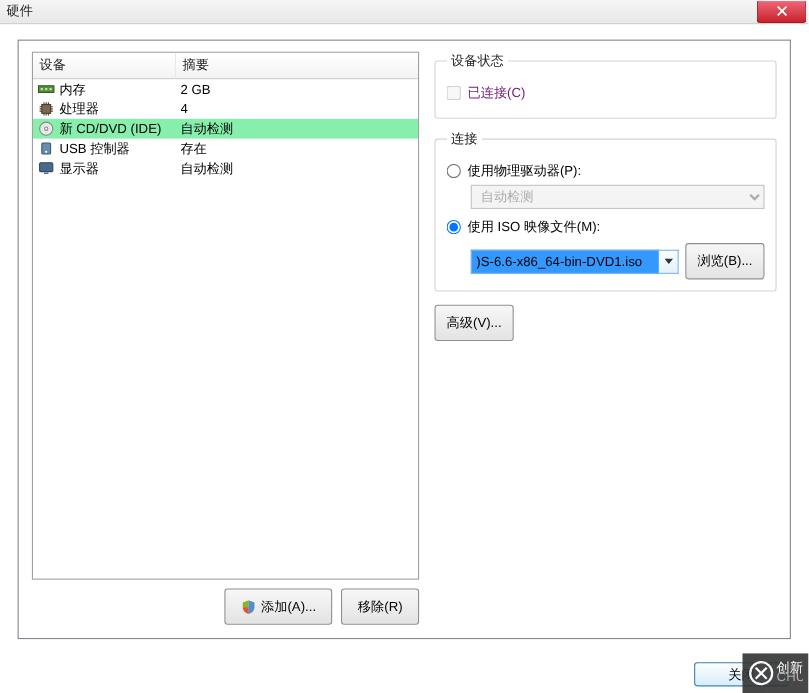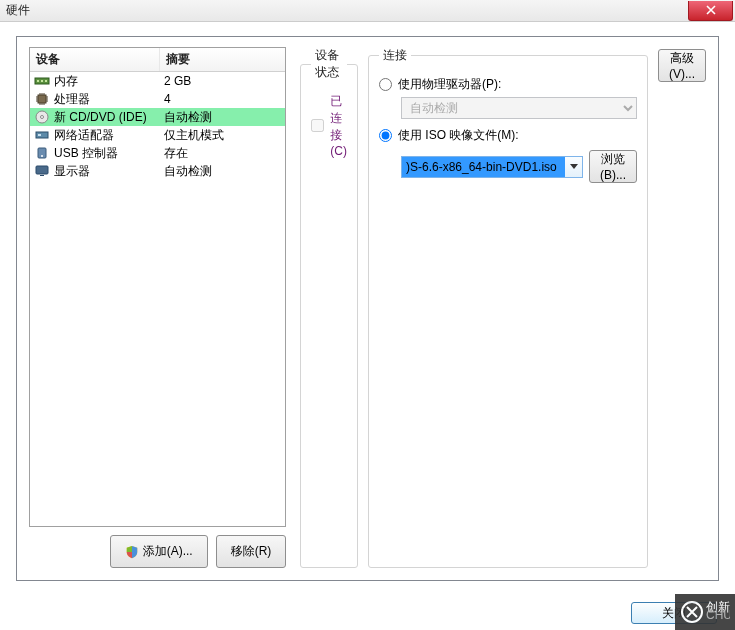--- a/index.html
+++ b/index.html
@@ -7,24 +7,24 @@
 
 .titlebar { height: 22px; background: linear-gradient(#f5f5f5, #e8e8e8); border-bottom: 1px solid #ccc; display: flex; align-items: center; justify-content: space-between; padding-left: 6px; }
 .titlebar .title { font-size: 12px; color: #222; }
 .close-btn { width: 45px; height: 20px; background: linear-gradient(#e67, #c8232c); border: 1px solid #a01820; border-top: none; border-radius: 0 0 3px 3px; display: flex; align-items: center; justify-content: center; color: #fff; font-size: 10px; cursor: pointer; margin-right: 2px; position: relative; }
 .close-btn svg { width: 10px; height: 10px; }
 
 .body-area { padding: 14px 16px 10px 16px; }
 .panel { border: 1px solid #828790; height: 545px; padding: 10px 12px 12px 12px; position: relative; display: flex; gap: 14px; }
 
 .left-col { width: 352px; display: flex; flex-direction: column; }
-.right-col { flex: 1; display: flex; flex-direction: row; gap: 10px; }
+.right-col { flex: 1; display: flex; flex-direction: column; gap: 10px; }
 
 .hw-table { border: 1px solid #a0a0a0; height: 488px; background: #fff; overflow: hidden; }
-.hw-header { display: flex; background: linear-gradient(#fff, #f3f3f3); border-bottom: 1px solid #d0d0d0; font-weight: bold; }
+.hw-header { display: flex; background: linear-gradient(#fff, #f3f3f3); border-bottom: 1px solid #d0d0d0; }
 .hw-header .col { padding: 3px 6px; font-size: 12px; color: #222; }
 .hw-header .col.device { width: 130px; border-right: 1px solid #e8e8e8; }
 .hw-header .col.summary { flex: 1; }
 .hw-rows { }
 .hw-row { display: flex; height: 18px; align-items: center; padding: 0 4px; }
 .hw-row.selected { background: #86efac; align-items: center; }
 .hw-row .ico { width: 16px; height: 16px; margin-right: 4px; display: inline-flex; align-items: center; justify-content: center; }
 .hw-row .dev { width: 110px; white-space: nowrap; overflow: hidden; }
 .hw-row .sum { flex: 1; white-space: nowrap; overflow: hidden; }
 
@@ -104,30 +104,20 @@
             </div>
             <div class="hw-row selected">
               <span class="ico">
                 <svg viewBox="0 0 16 16">
                   <circle cx="8" cy="8" r="6" fill="#e8e8e8" stroke="#888"></circle>
                   <circle cx="8" cy="8" r="1.5" fill="#fff" stroke="#888"></circle>
                 </svg>
               </span>
               <span class="dev">新 CD/DVD (IDE)</span>
               <span class="sum">自动检测</span>
-            </div>
-            <div class="hw-row">
-              <span class="ico">
-                <svg viewBox="0 0 16 16">
-                  <rect x="2" y="5" width="12" height="6" fill="#5d8aa8" stroke="#2c4f6b"></rect>
-                  <rect x="4" y="7" width="3" height="2" fill="#c8e0ef"></rect>
-                </svg>
-              </span>
-              <span class="dev">网络适配器</span>
-              <span class="sum">仅主机模式</span>
             </div>
             <div class="hw-row">
               <span class="ico">
                 <svg viewBox="0 0 16 16">
                   <rect x="4" y="3" width="8" height="10" rx="1" fill="#6a8caf" stroke="#3a5a7a"></rect>
                   <circle cx="8" cy="11" r="1" fill="#fff"></circle>
                 </svg>
               </span>
               <span class="dev">USB 控制器</span>
               <span class="sum">存在</span>

